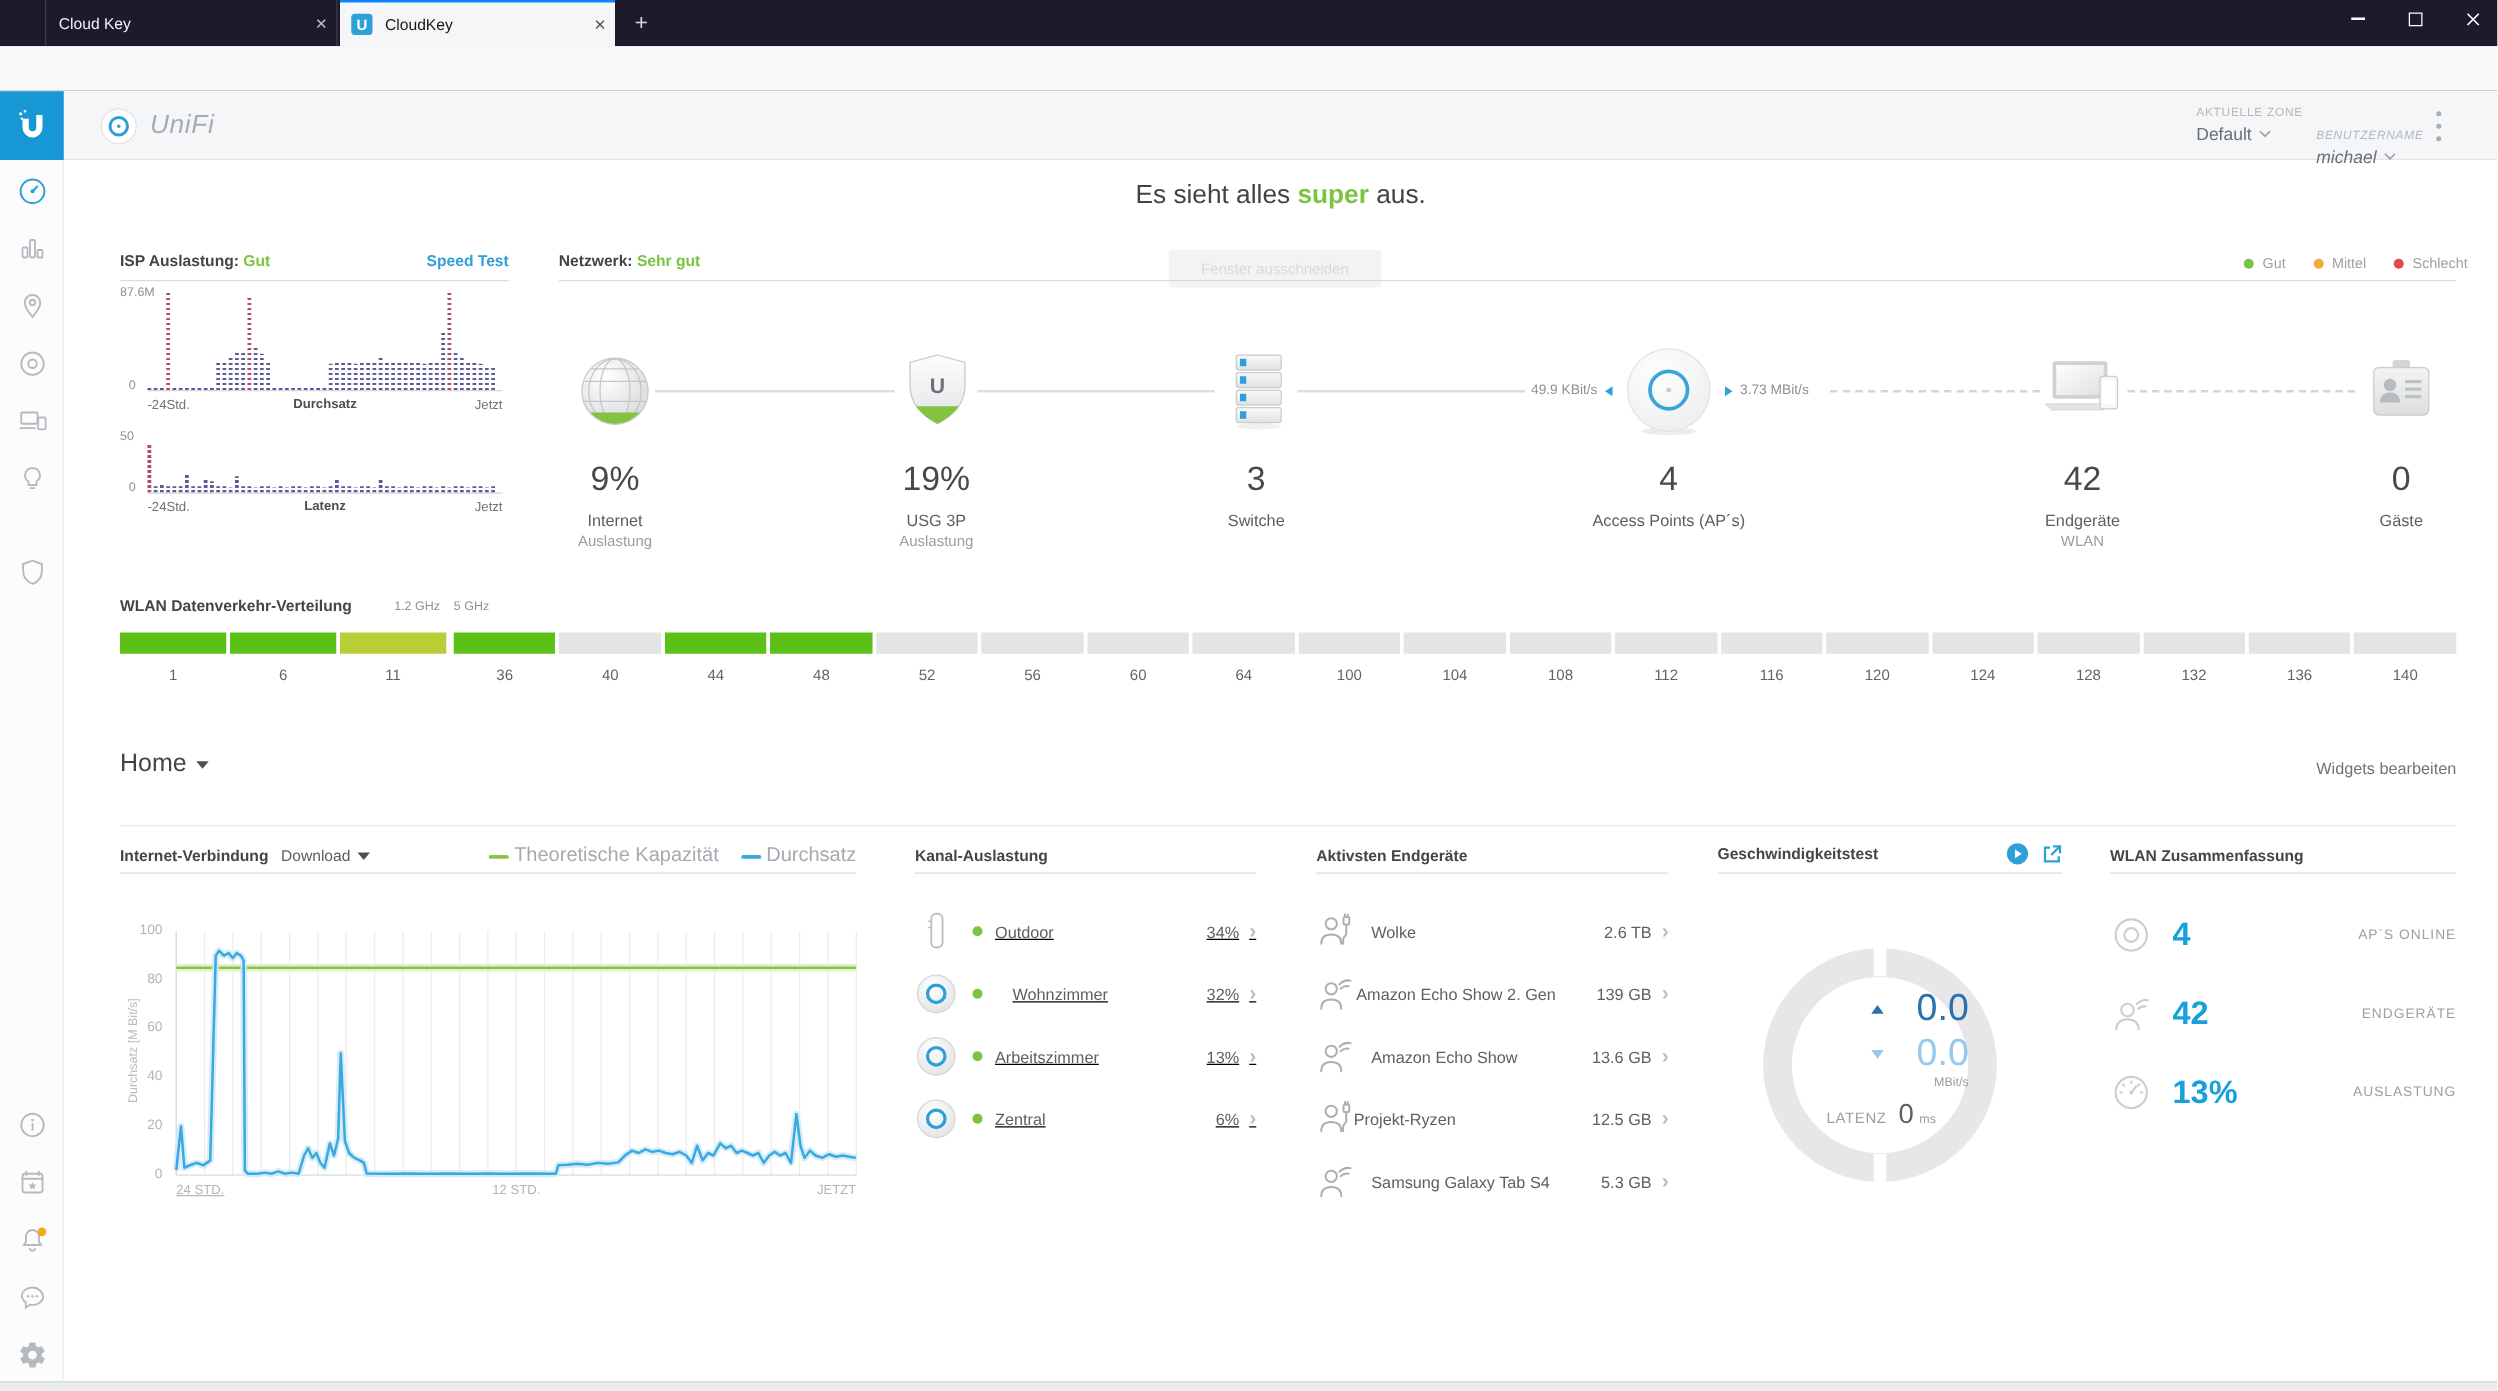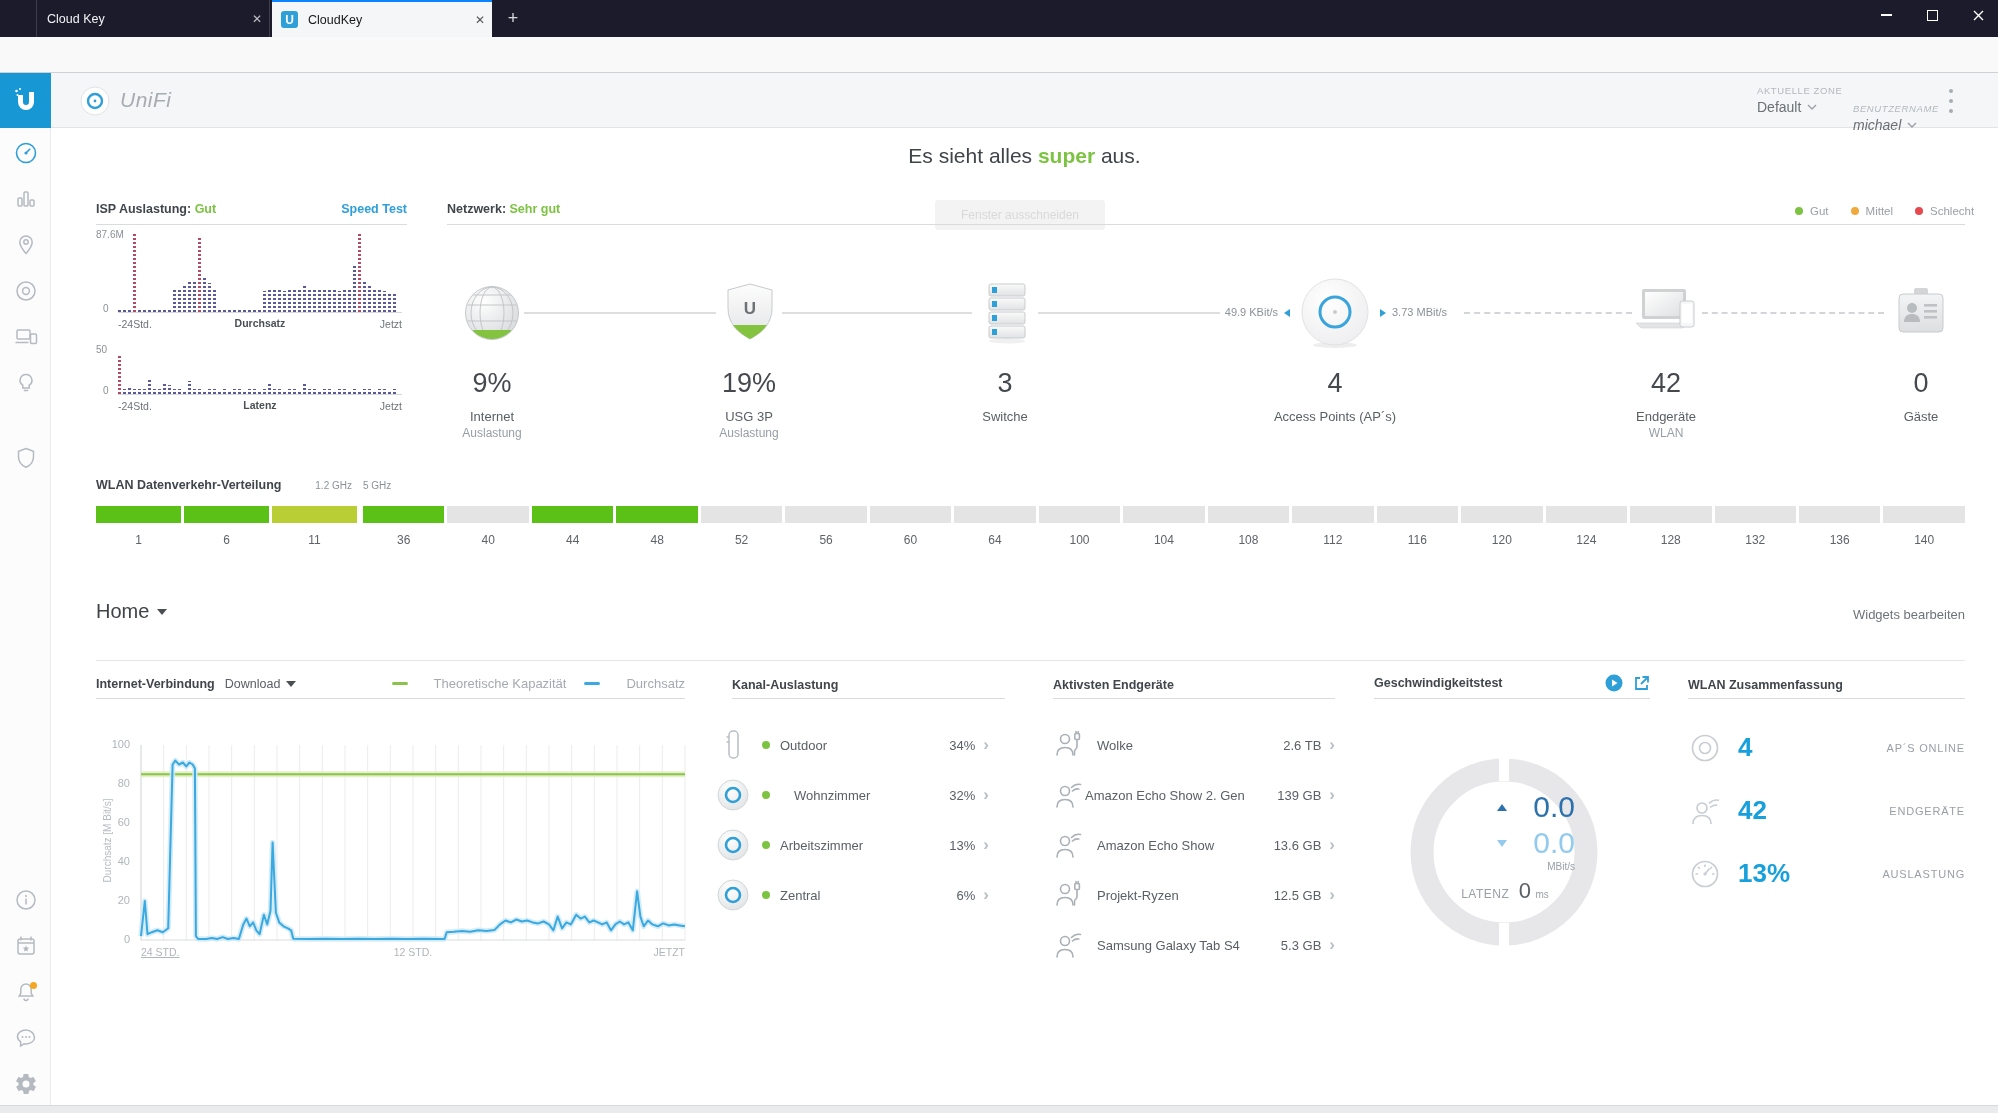--- a/index.html
+++ b/index.html
@@ -62,21 +62,21 @@
             font-size:12px;display:flex;align-items:center;justify-content:center;}
   
   .chanbar{display:flex;column-gap:3px;height:17px;}
   .chanbar>i{display:block;height:17px;}
   .chanticks{display:flex;column-gap:3px;font-size:12px;color:#5f6368;margin-top:10px;}
   .chanticks>span{display:block;text-align:center;}
   
   #home-title{font-size:20px;color:#3f4449;display:flex;align-items:center;gap:8px;}
   .caret{width:0;height:0;border-left:5px solid transparent;border-right:5px solid transparent;border-top:6px solid #4a4f54;display:inline-block;}
   .widget-title{font-size:12.5px;font-weight:bold;color:#41464b;}
-  .wlegend{font-size:13px;color:#a4aab0;display:flex;align-items:center;gap:26px;}
+  .wlegend{font-size:16px;color:#a4aab0;display:flex;align-items:center;gap:4px;}
   .dashline{width:16px;height:3px;border-radius:2px;}
   .row50{height:50px;display:flex;align-items:center;}
   .rowtext{font-size:13px;color:#5a6065;}
   .chev{color:#b9bfc4;font-size:17px;font-weight:bold;margin-left:8px;}
   .dot8{width:8px;height:8px;border-radius:50%;background:#7cc342;}
   .sumrow{height:63px;display:flex;align-items:center;}
   .sumval{color:#18a0dc;font-weight:bold;}
   .sumlabel{font-size:11px;color:#9aa0a6;letter-spacing:.8px;margin-left:auto;text-align:right;}
   #bottomstrip{left:0;top:1105px;width:1998px;height:8px;background:#e9ebed;border-top:1px solid #d8dadc;box-sizing:border-box;}
   .ytick{font-size:11px;color:#b0b5ba;text-align:right;width:30px;}
@@ -730,21 +730,21 @@
       <polyline points="16.0,201.1 19.8,166.0 22.5,199.2 26.9,197.2 32.3,195.3 37.8,197.2 43.2,193.3 47.6,29.5 50.3,25.6 54.1,29.5 57.9,27.5 61.2,31.4 64.4,27.5 67.7,29.5 69.9,33.4 70.9,201.1 73.1,204.0 81.3,204.0 86.7,203.1 92.2,204.0 97.6,202.1 103.0,204.0 108.5,203.1 113.9,204.0 118.3,189.4 121.5,183.6 124.8,191.3 128.1,187.4 131.3,195.3 134.6,199.2 138.9,179.7 142.2,189.4 145.5,175.8 147.6,107.5 150.9,177.7 154.2,187.4 158.5,191.3 162.9,193.3 166.1,195.3 168.3,203.8 184.6,204.0 201.0,203.8 217.3,204.0 233.6,203.8 249.9,204.0 266.2,203.8 282.6,204.0 298.9,203.8 315.2,204.0 319.6,204.0 321.7,197.2 328.8,196.8 337.0,196.0 345.1,196.8 353.3,195.3 361.4,196.0 369.6,194.9 375.0,189.4 380.5,185.5 385.9,187.4 391.4,184.5 396.8,186.5 402.2,185.5 407.7,187.4 413.1,188.4 418.6,186.5 424.0,189.4 428.4,195.3 432.7,181.6 437.1,193.3 441.4,187.4 445.8,189.4 451.2,179.7 455.6,183.6 459.9,181.6 464.3,187.4 468.6,185.5 473.0,187.4 477.3,189.4 481.7,187.4 486.0,195.3 490.4,189.4 494.7,186.5 499.1,189.4 503.4,187.4 507.8,195.3 512.1,156.3 515.4,181.6 518.7,191.3 523.0,185.5 527.4,189.4 532.8,191.3 538.2,188.4 543.7,190.4 549.1,189.4 554.6,190.4 560.0,191.3" fill="none" stroke="#cfe9f7" stroke-width="5.5" stroke-linejoin="round" opacity="0.85"></polyline>
       <polyline points="16.0,201.1 19.8,166.0 22.5,199.2 26.9,197.2 32.3,195.3 37.8,197.2 43.2,193.3 47.6,29.5 50.3,25.6 54.1,29.5 57.9,27.5 61.2,31.4 64.4,27.5 67.7,29.5 69.9,33.4 70.9,201.1 73.1,204.0 81.3,204.0 86.7,203.1 92.2,204.0 97.6,202.1 103.0,204.0 108.5,203.1 113.9,204.0 118.3,189.4 121.5,183.6 124.8,191.3 128.1,187.4 131.3,195.3 134.6,199.2 138.9,179.7 142.2,189.4 145.5,175.8 147.6,107.5 150.9,177.7 154.2,187.4 158.5,191.3 162.9,193.3 166.1,195.3 168.3,203.8 184.6,204.0 201.0,203.8 217.3,204.0 233.6,203.8 249.9,204.0 266.2,203.8 282.6,204.0 298.9,203.8 315.2,204.0 319.6,204.0 321.7,197.2 328.8,196.8 337.0,196.0 345.1,196.8 353.3,195.3 361.4,196.0 369.6,194.9 375.0,189.4 380.5,185.5 385.9,187.4 391.4,184.5 396.8,186.5 402.2,185.5 407.7,187.4 413.1,188.4 418.6,186.5 424.0,189.4 428.4,195.3 432.7,181.6 437.1,193.3 441.4,187.4 445.8,189.4 451.2,179.7 455.6,183.6 459.9,181.6 464.3,187.4 468.6,185.5 473.0,187.4 477.3,189.4 481.7,187.4 486.0,195.3 490.4,189.4 494.7,186.5 499.1,189.4 503.4,187.4 507.8,195.3 512.1,156.3 515.4,181.6 518.7,191.3 523.0,185.5 527.4,189.4 532.8,191.3 538.2,188.4 543.7,190.4 549.1,189.4 554.6,190.4 560.0,191.3" fill="none" stroke="#39a9e0" stroke-width="2" stroke-linejoin="round"></polyline>
     </svg>
 </div>
 <div class="abs xrow" style="left:141px;top:946px;color:#b0b5ba;text-decoration:underline;">24 STD.</div>
 <div class="abs xrow" style="left:141px;top:946px;width:544px;text-align:center;color:#b0b5ba;">12 STD.</div>
 <div class="abs xrow" style="left:141px;top:946px;width:544px;text-align:right;color:#b0b5ba;">JETZT</div>
 
 <div class="abs widget-title" style="left:732px;top:678px;">Kanal-Auslastung</div>
 <div class="abs rule" style="left:732px;top:698px;width:273px;"></div>
-<div class="abs" style="left:716px;top:720px;width:273px;" id="channel-rows">
+<div class="abs" style="left:732px;top:720px;width:273px;text-decoration:underline;" id="channel-rows">
     <div class="row50">
       <span>
         <svg width="34" height="34" viewBox="0 0 34 34">
           <rect x="13" y="3" width="9" height="27" rx="4" fill="#fff" stroke="#b9bfc5" stroke-width="1.5"></rect>
           <path d="M13 9h-2.5M13 14h-2.5" stroke="#b9bfc5" stroke-width="1.3"></path>
         </svg>
       </span>
       <span class="dot8" style="margin-left:12px;"></span>
       <span class="rowtext" style="margin-left:10px;">Outdoor</span>
       <span style="flex:1"></span>
@@ -859,21 +859,21 @@
     <div class="row50">
       <span>
         <svg width="30" height="30" viewBox="0 0 30 30">
           <circle cx="12" cy="9" r="4.5" stroke="#a9b0b6" stroke-width="1.6" fill="none" stroke-linecap="round"></circle>
           <path d="M4 25c0-5.5 3.6-7.5 8-7.5s8 2 8 7.5" stroke="#a9b0b6" stroke-width="1.6" fill="none" stroke-linecap="round"></path>
           <path d="M21.5 25v-3.5c0-2.5 2.5-2 2.5-5V10" stroke="#a9b0b6" stroke-width="1.6" fill="none" stroke-linecap="round"></path>
           <rect x="21.8" y="3.5" width="4.6" height="6" rx="1" stroke="#a9b0b6" stroke-width="1.6" fill="none" stroke-linecap="round"></rect>
           <path d="M23 3.5V1.5M25.2 3.5V1.5" stroke="#a9b0b6" stroke-width="1.6" fill="none" stroke-linecap="round"></path>
         </svg>
       </span>
-      <span class="rowtext" style="margin-left:14px;">Projekt-Ryzen</span>
+      <span class="rowtext" style="">Projekt-Ryzen</span>
       <span style="flex:1"></span>
       <span class="rowtext">12.5 GB</span>
       <span class="chev">›</span>
     </div>
     <div class="row50">
       <span>
         <svg width="30" height="30" viewBox="0 0 30 30">
           <circle cx="12" cy="11" r="4.5" stroke="#a9b0b6" stroke-width="1.6" fill="none" stroke-linecap="round"></circle>
           <path d="M4 27c0-5.5 3.6-7.5 8-7.5s8 2 8 7.5" stroke="#a9b0b6" stroke-width="1.6" fill="none" stroke-linecap="round"></path>
           <path d="M18.5 7.5q4-4 9-3" stroke="#a9b0b6" stroke-width="1.6" fill="none" stroke-linecap="round"></path>

